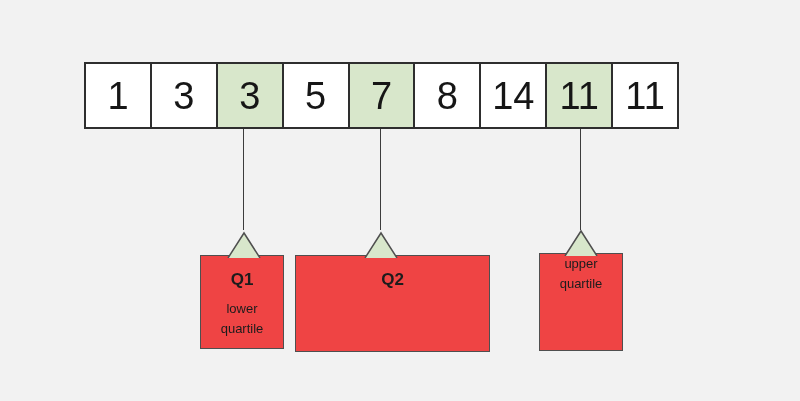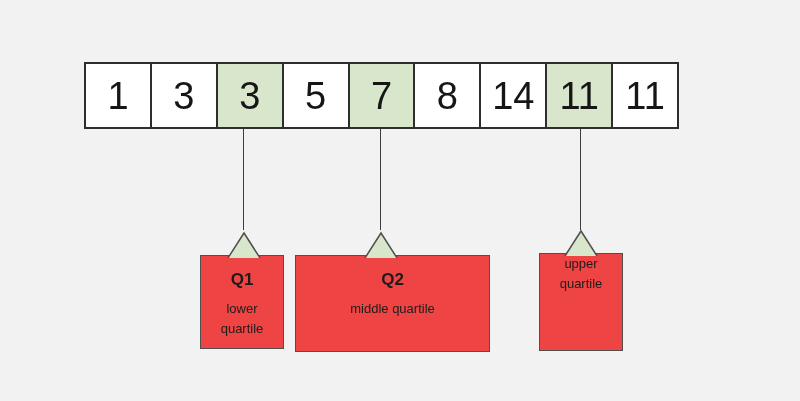--- a/index.html
+++ b/index.html
@@ -104,21 +104,20 @@
     <div class="heading">Q1</div>
     <div class="line">lower</div>
     <div class="line">quartile</div>
   </div>
 
   <div class="callout q2">
     <svg class="pointer" viewBox="0 0 36 27" preserveAspectRatio="none">
       <path d="M2,27 L18,2 L34,27" fill="#d8e7cb" stroke="#4f4f4f" stroke-width="1.5"></path>
     </svg>
     <div class="heading">Q2</div>
-    <div class="line">middle quartile</div>
   </div>
 
   <div class="callout q3">
     <svg class="pointer" viewBox="0 0 36 27" preserveAspectRatio="none">
       <path d="M2,27 L18,2 L34,27" fill="#d8e7cb" stroke="#4f4f4f" stroke-width="1.5"></path>
     </svg>
     <div class="line">upper</div>
     <div class="line">quartile</div>
   </div>
 

